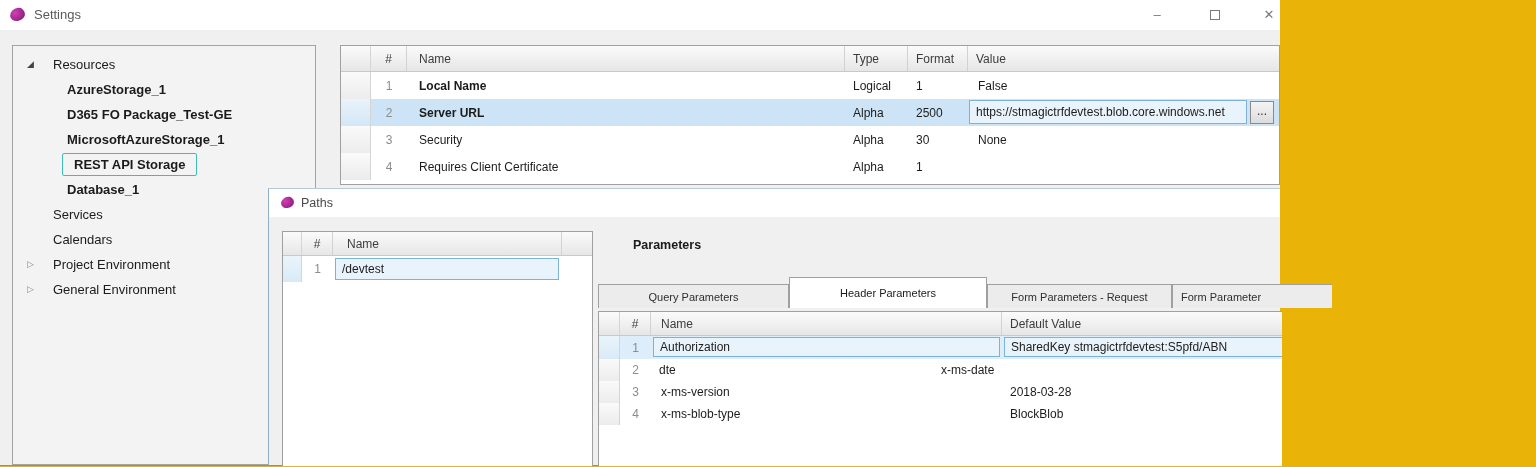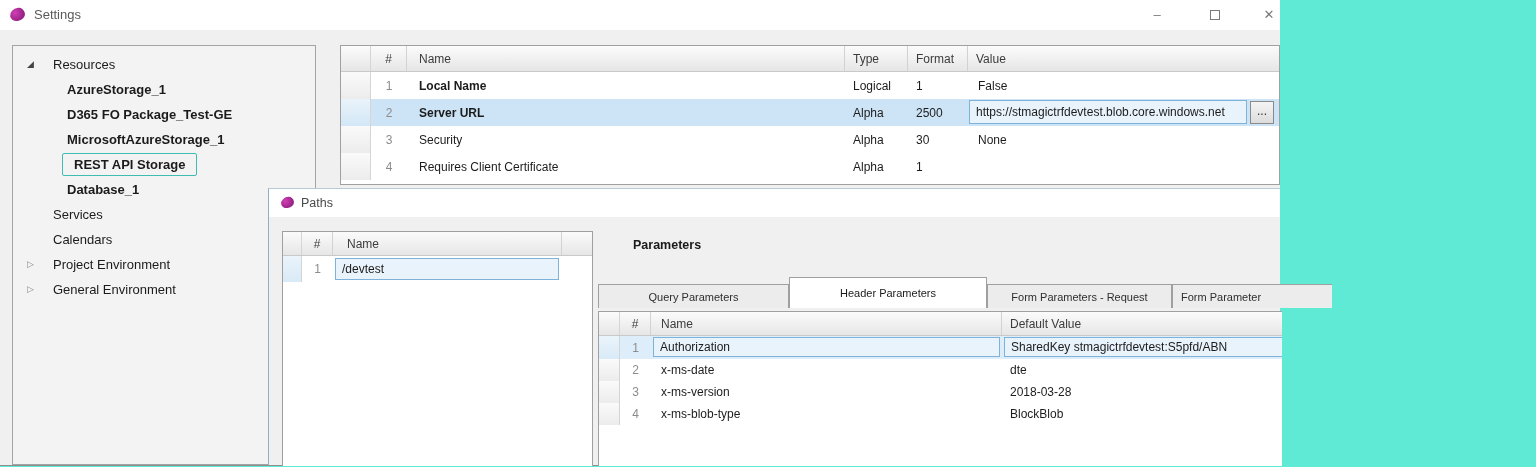--- a/index.html
+++ b/index.html
@@ -1,17 +1,17 @@
 <!DOCTYPE html>
 <html style="--selection-blue: #cce4f6; --field-blue: #e9f3fc; --field-border: #7fb2d9; --tree-selection-teal: #3fbdb2; --accent-purple: #a2248f;"><head>
 <meta charset="utf-8">
 <style>
   html,body{margin:0;padding:0;background:#ffffff;}
   *{box-sizing:border-box;font-family:"Liberation Sans", sans-serif;}
-  #canvas{position:relative;width:1536px;height:467px;background:#5eead4;overflow:hidden;}
+  #canvas{position:relative;width:1536px;height:467px;background:#eab308;overflow:hidden;}
 
   
   .settings-win{position:absolute;left:0;top:0;width:1280px;height:466px;
     background:#f0f0f0;border-bottom:1px solid #8f8f8f;}
   .titlebar{position:absolute;left:0;top:0;width:100%;height:30px;background:#ffffff;}
   .app-icon{position:absolute;left:10px;top:8px;width:15px;height:13px;
     background:radial-gradient(circle at 35% 35%, #d23fb4, #7c1570);
     border-radius:60% 40% 55% 45% / 55% 50% 50% 45%;transform:rotate(-8deg);}
   .title-text{position:absolute;left:34px;top:0;height:30px;line-height:30px;
     font-size:13px;color:#5a5a5a;}
@@ -223,22 +223,22 @@
             <div class="editfield" style="position:absolute;left:2px;top:1px;width:347px;height:20px;">Authorization</div>
           </div>
           <div class="cell" style="flex:1;padding-left:0;position:relative;">
             <div class="editfield" style="position:absolute;left:2px;top:1px;right:0;height:20px;border-right:none;">SharedKey stmagictrfdevtest:S5pfd/ABN</div>
           </div>
         </div>
 
         <div class="trow" style="height:22px;">
           <div class="gutter" style="width:21px;"></div>
           <div class="cell rownum" style="width:31px;">2</div>
+          <div class="cell" style="flex:1;">dte</div>
           <div class="cell" style="width:351px;padding-left:10px;">x-ms-date</div>
-          <div class="cell" style="flex:1;">dte</div>
         </div>
 
         <div class="trow" style="height:22px;">
           <div class="gutter" style="width:21px;"></div>
           <div class="cell rownum" style="width:31px;">3</div>
           <div class="cell" style="width:351px;padding-left:10px;">x-ms-version</div>
           <div class="cell" style="flex:1;">2018-03-28</div>
         </div>
 
         <div class="trow" style="height:22px;">

